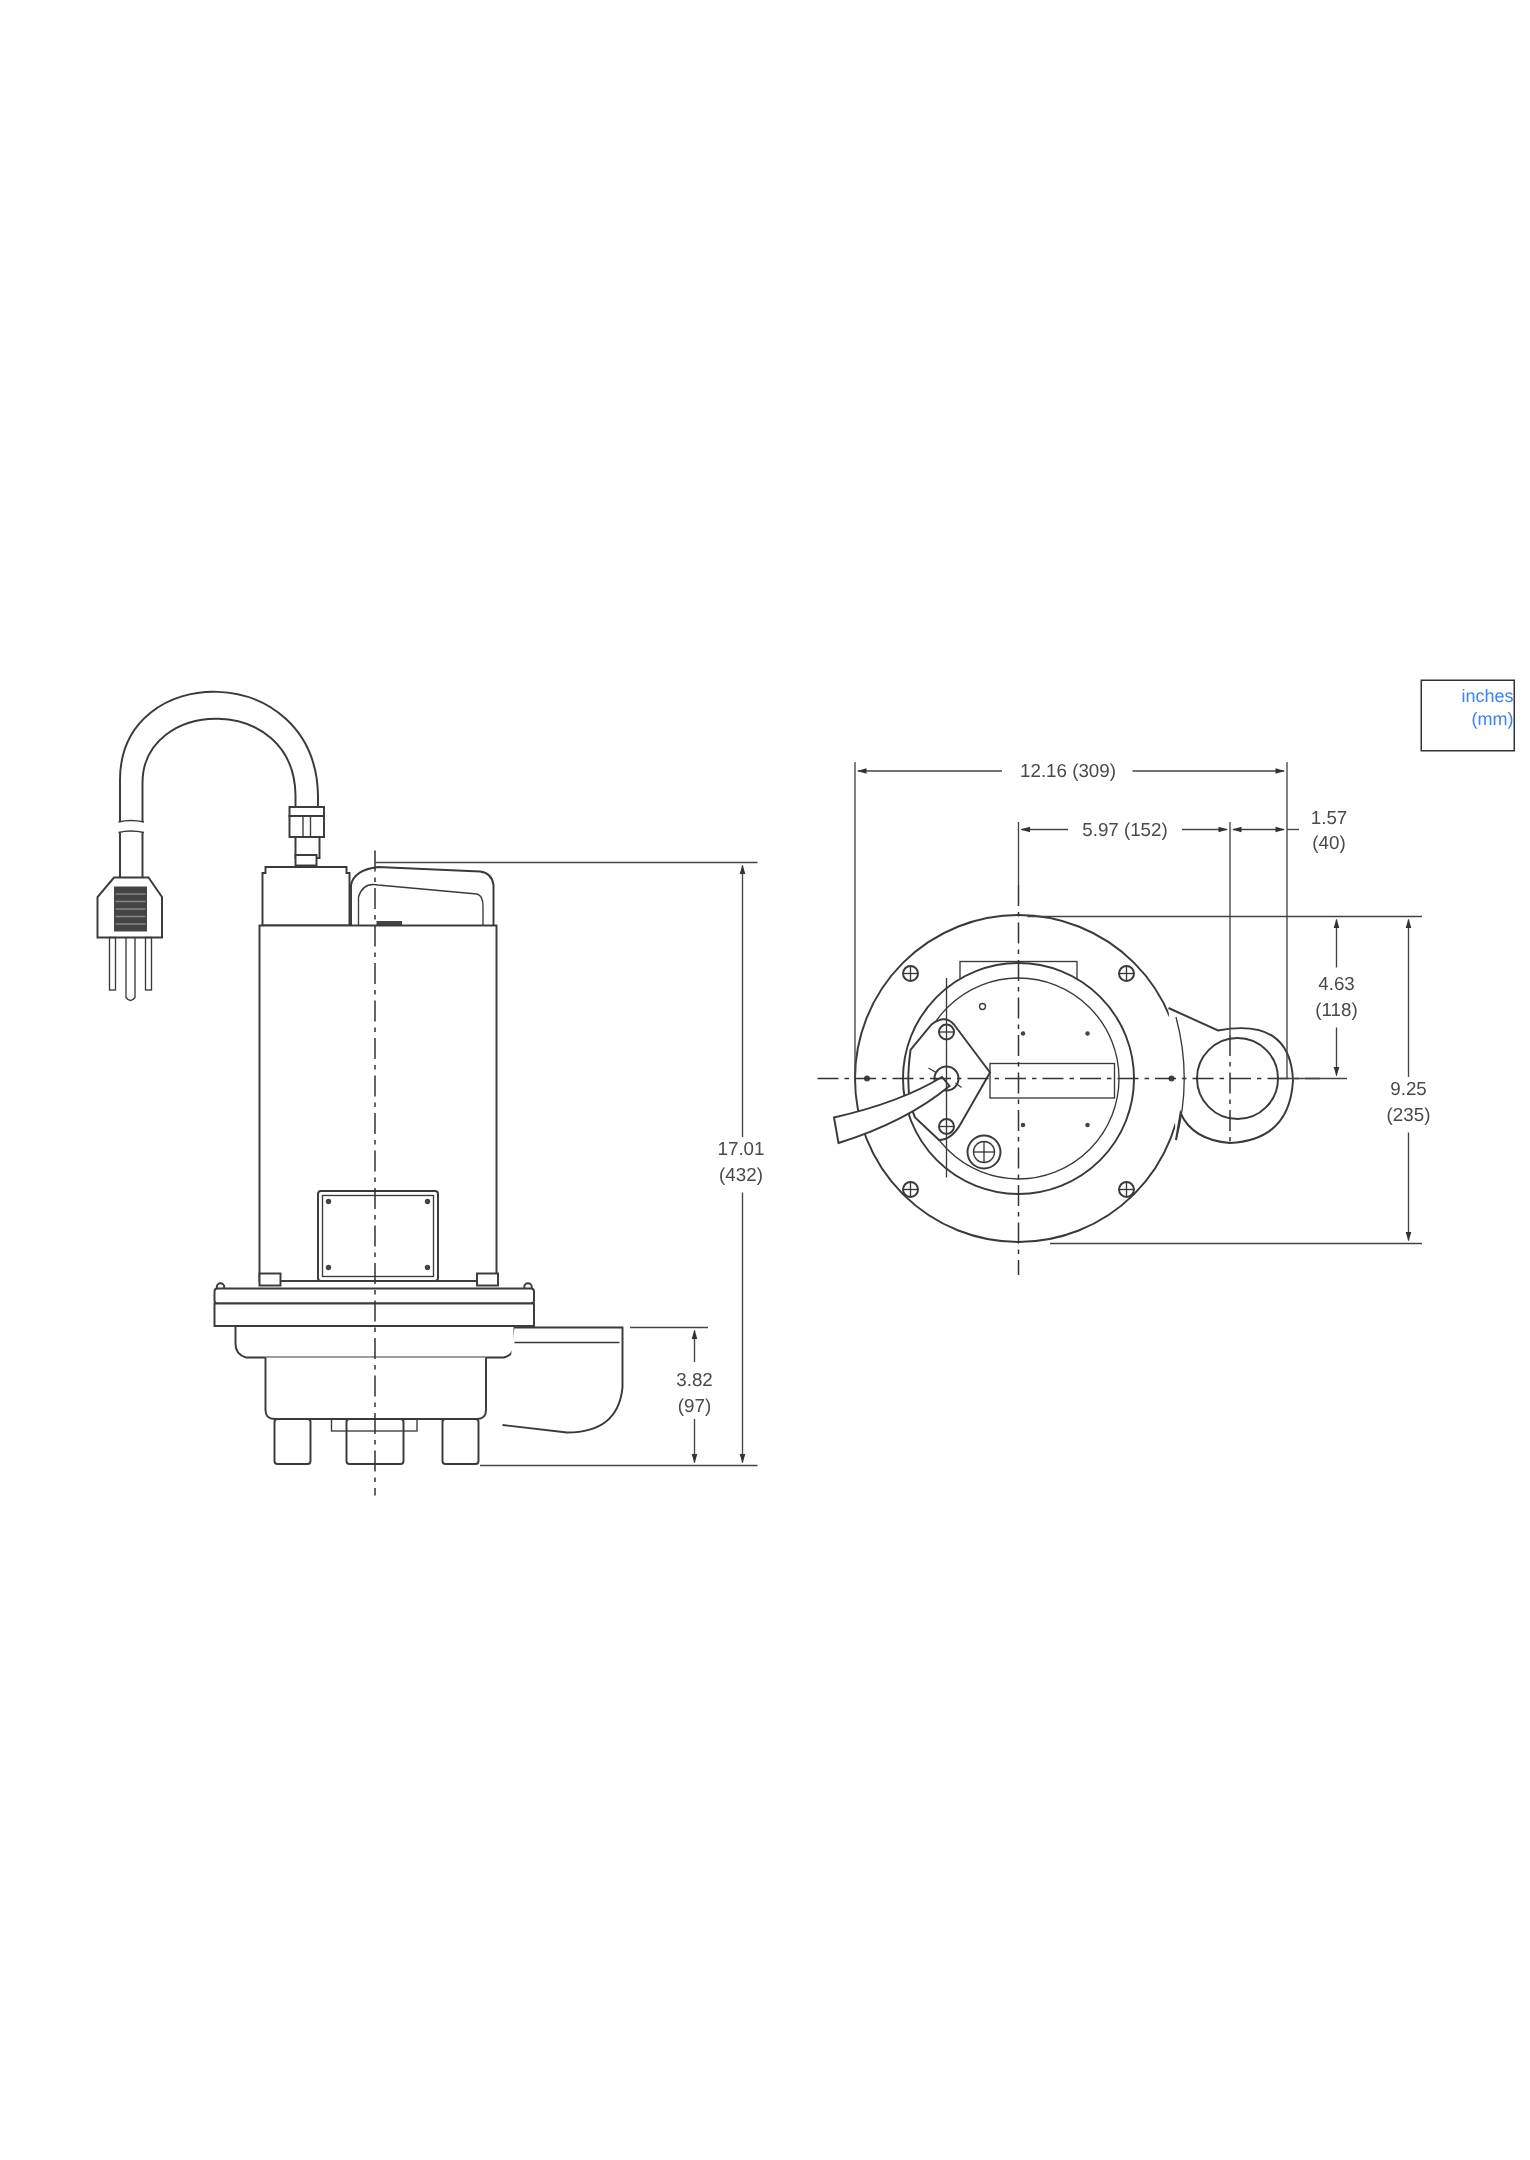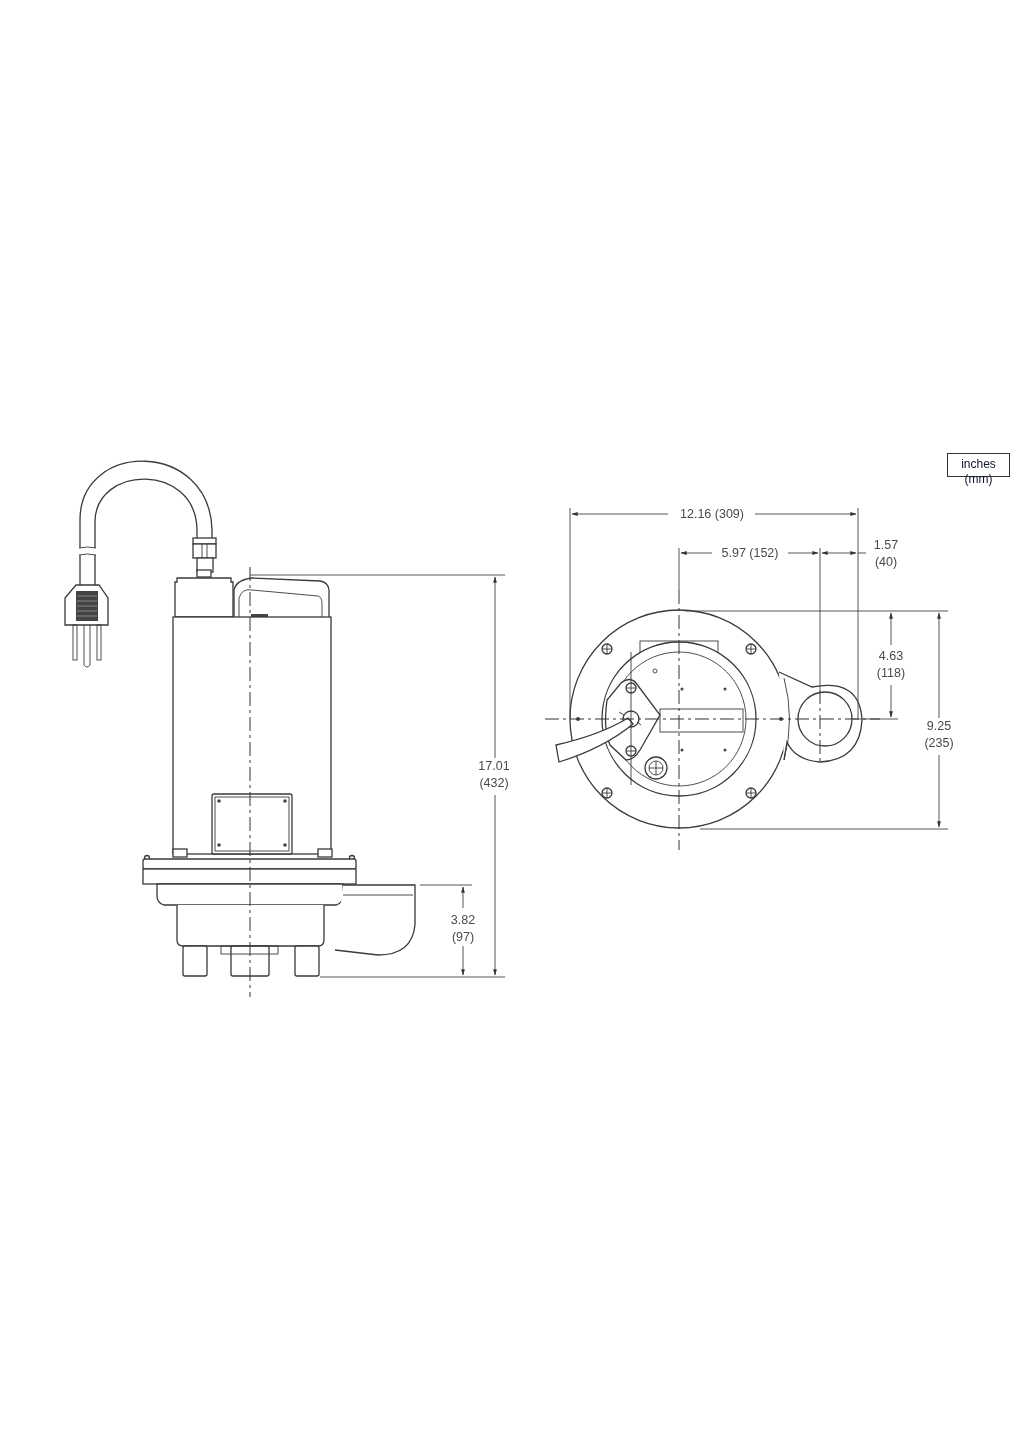--- a/index.html
+++ b/index.html
@@ -5,21 +5,21 @@
   html, body { margin: 0; padding: 0; background: #ffffff; }
   body { width: 1020px; height: 1440px; position: relative; overflow: hidden; font-family: "Liberation Sans", sans-serif; }
   #drawing { position: absolute; left: 0; top: 0; width: 1020px; height: 1440px; }
   .ln { stroke: #3a3a3a; stroke-width: 1.3; fill: none; }
   .thin { stroke: #3a3a3a; stroke-width: 0.9; fill: none; }
   .dim { stroke: #444; stroke-width: 0.9; fill: none; }
   .ctr { stroke: #333; stroke-width: 1; fill: none; stroke-dasharray: 14 4 3 4; }
   .fillw { fill: #ffffff; }
   .dark { fill: #444; }
   .lbl { font-family: "Liberation Sans", sans-serif; font-size: 12.5px; fill: #4a4a4a; }
-  .unit-box { position: absolute; left: 947px; top: 453px; width: 63px; height: 24px; border: 1.5px solid #333; box-sizing: border-box; background: #fff; text-align: center; font-family: "Liberation Sans", sans-serif; font-size: 12px; color: #0f172a; line-height: 15px; padding-top: 3px; }
+  .unit-box { position: absolute; left: 947px; top: 453px; width: 63px; height: 48px; border: 1.5px solid #333; box-sizing: border-box; background: #fff; text-align: right; font-family: "Liberation Sans", sans-serif; font-size: 12px; color: #3b82f6; line-height: 15px; padding-top: 3px; }
 </style>
 </head>
 <body>
 
 <div class="unit-box">
   <div>inches</div>
   <div>(mm)</div>
 </div>
 
 <svg id="drawing" viewBox="0 0 1020 1440" xmlns="http://www.w3.org/2000/svg">

